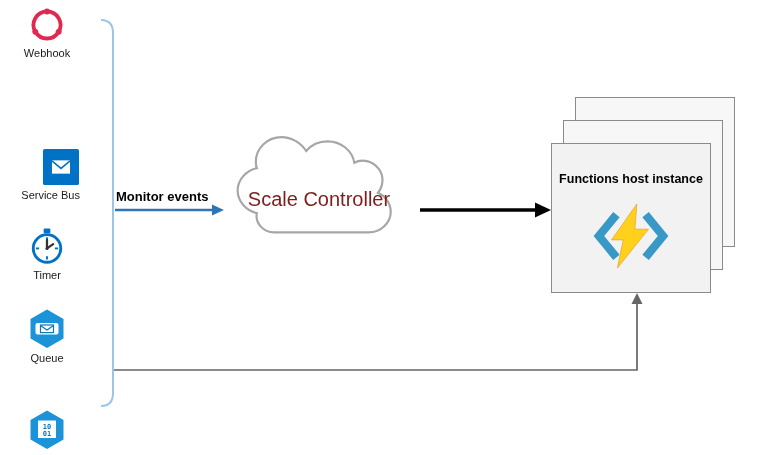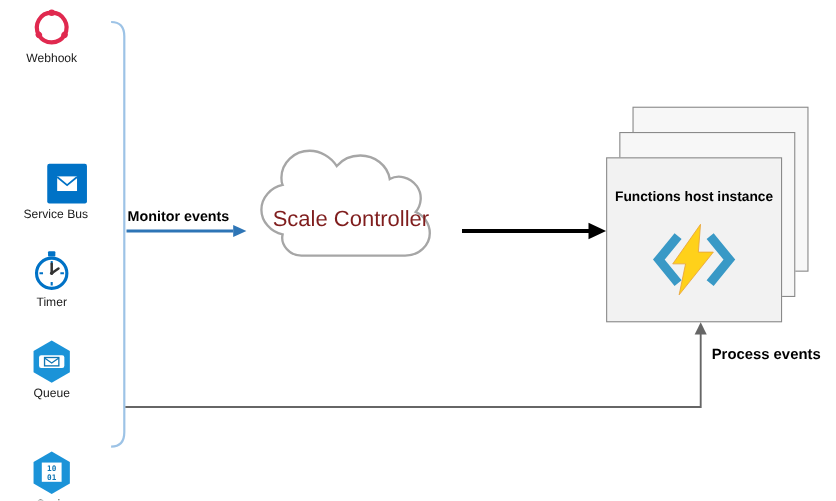--- a/index.html
+++ b/index.html
@@ -53,21 +53,20 @@
       <line x1="420" y1="210" x2="536" y2="210" stroke-width="3.6" stroke="#000000"></line>
       <polygon points="535,202.5 551,210 535,217.5" fill="#000000"></polygon>
     </g>
     <g>
       <path d="M114,370 H637 V302" fill="none" stroke-width="1.7" stroke="#666666"></path>
       <polygon points="631.5,304 637,293 642.5,304" fill="#666666"></polygon>
     </g>
   </svg>
 
   <div class="lbl" style="left:116px;top:189px;">Monitor events</div>
-  <div class="lbl" style="left:647px;top:314px;font-size:13.5px;">Process events</div>
 
   <div class="source" style="top:6px;">
     <svg width="38" height="38" viewBox="0 0 40 40">
       <g fill="none" stroke-width="4" stroke="#E0294F">
         <path d="M20 5.8 A14.2 14.2 0 0 1 32.3 27.1"></path>
         <path d="M20 5.8 A14.2 14.2 0 0 1 32.3 27.1" transform="rotate(120 20 20)"></path>
         <path d="M20 5.8 A14.2 14.2 0 0 1 32.3 27.1" transform="rotate(240 20 20)"></path>
       </g>
       <g fill="#E0294F">
         <circle cx="20" cy="5.8" r="3.1"></circle>

